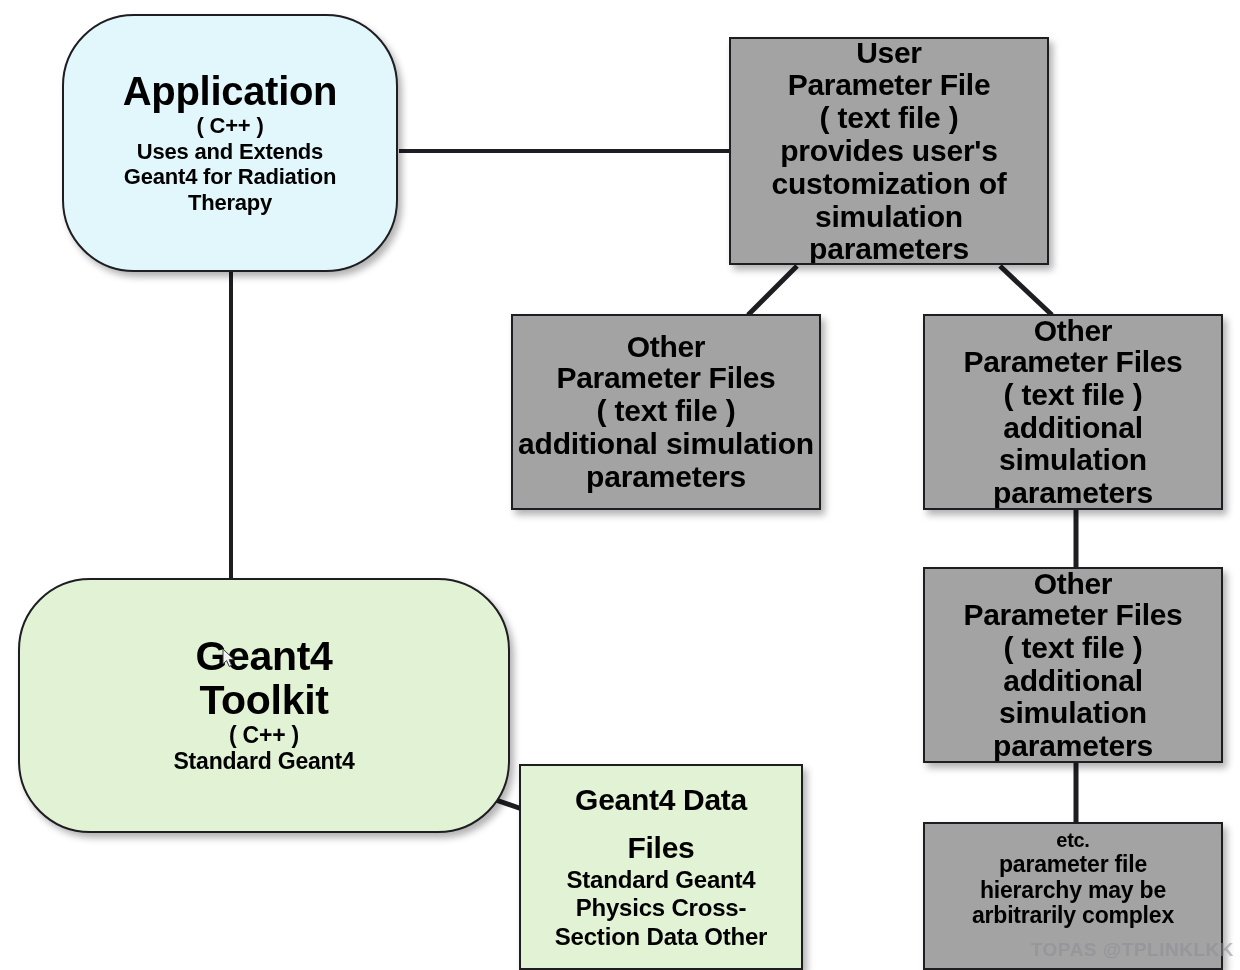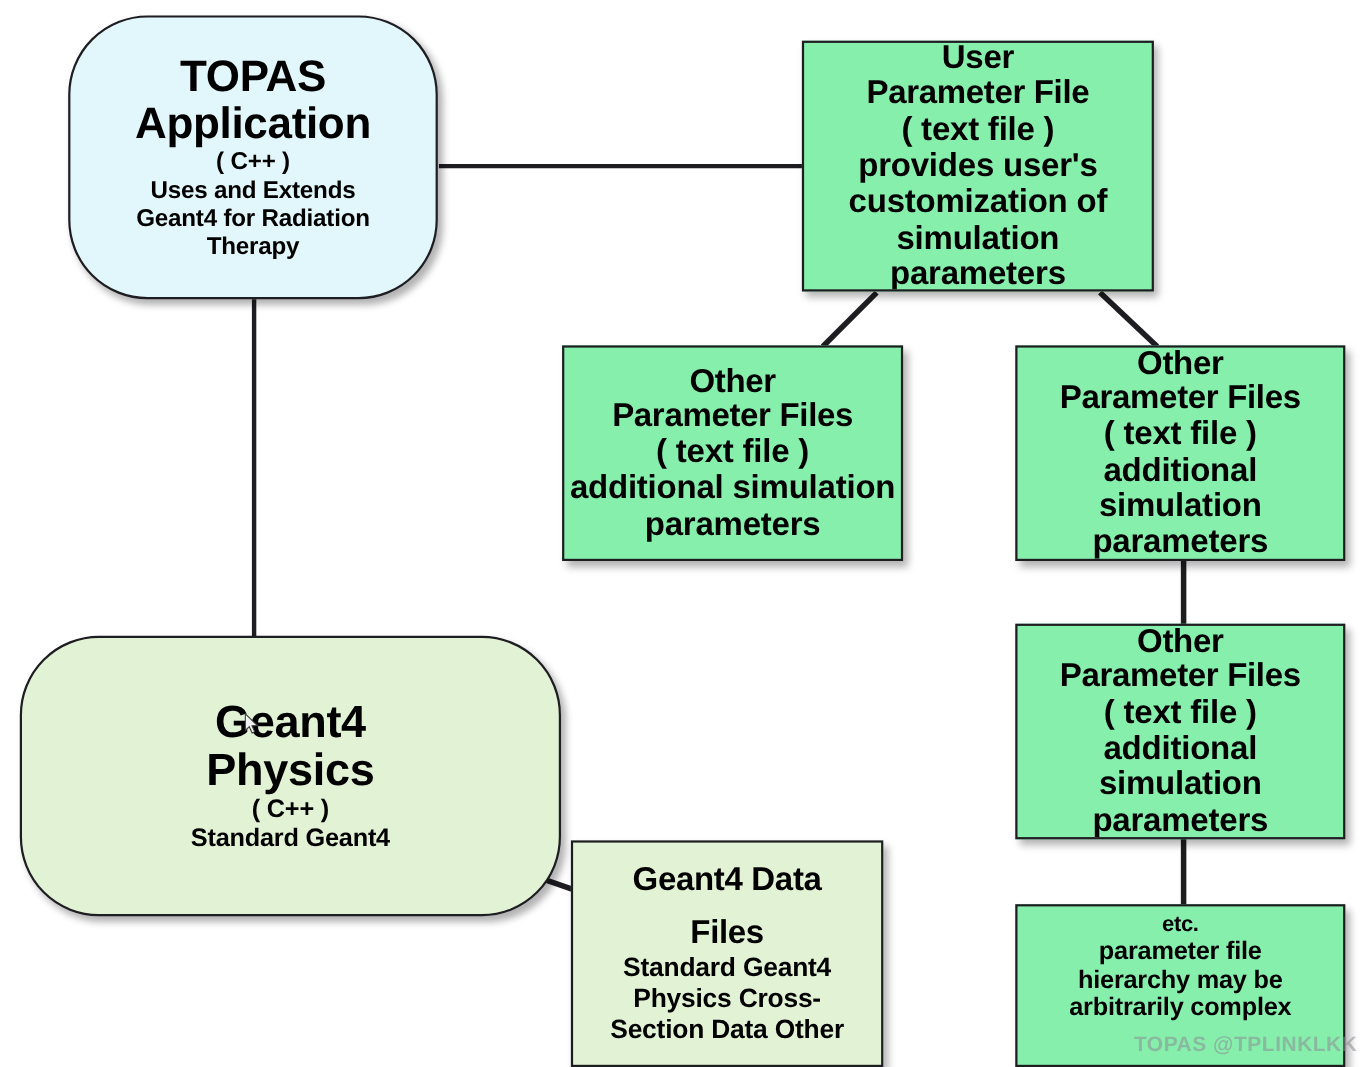--- a/index.html
+++ b/index.html
@@ -88,21 +88,21 @@
     width: 284px; height: 206px;
     background: #e2f2d4;
     padding: 2px 8px 2px 8px;
     justify-content: flex-start;
   }
   #node-g4data .title { font-size: 30px; margin-top: 16px; }
   #node-g4data .sub { font-size: 24px; margin-top: 3px; }
 
   
   .node.param {
-    background: #86efac;
+    background: #a3a3a3;
     padding: 2px 2px;
   }
   .node.param .title { font-size: 30px; }
   .node.param .sub-text { font-size: 23px; margin-top: 2px; }
   .node.param .sub { font-size: 30px; margin-top: 1px; }
 
   #node-userparam { left: 729px; top: 37px;  width: 320px; height: 228px; }
   #node-other-1   { left: 511px; top: 314px; width: 310px; height: 196px; }
   #node-other-2   { left: 923px; top: 314px; width: 300px; height: 196px; }
   #node-other-3   { left: 923px; top: 567px; width: 300px; height: 196px; }
@@ -146,21 +146,20 @@
     <line x1="797" y1="266" x2="748" y2="315" stroke="#1d1d22" stroke-width="5"></line>
 
     <line x1="1000" y1="266" x2="1052" y2="315" stroke="#1d1d22" stroke-width="5"></line>
 
     <line x1="1076" y1="508" x2="1076" y2="569" stroke="#1d1d22" stroke-width="5"></line>
 
     <line x1="1076" y1="761" x2="1076" y2="824" stroke="#1d1d22" stroke-width="5"></line>
   </svg>
 
   <div class="node rounded" id="node-topas">
-    <div class="title">TOPAS</div>
     <div class="title">Application</div>
     <div class="sub sub-cpp">( C++ )</div>
     <div class="sub">Uses and Extends</div>
     <div class="sub">Geant4 for Radiation</div>
     <div class="sub">Therapy</div>
   </div>
 
   <div class="node param" id="node-userparam">
     <div class="title">User</div>
     <div class="title">Parameter File</div>
@@ -196,21 +195,21 @@
 
   <div class="node param" id="node-etc">
     <div class="title">etc.</div>
     <div class="sub">parameter file</div>
     <div class="sub">hierarchy may be</div>
     <div class="sub">arbitrarily complex</div>
   </div>
 
   <div class="node rounded" id="node-geant4">
     <div class="title">Geant4</div>
-    <div class="title">Physics</div>
+    <div class="title">Toolkit</div>
     <div class="sub sub-cpp">( C++ )</div>
     <div class="sub">Standard Geant4</div>
   </div>
 
   <div class="node" id="node-g4data">
     <div class="title">Geant4 Data</div>
     <div class="title">Files</div>
     <div class="sub">Standard Geant4</div>
     <div class="sub">Physics Cross-</div>
     <div class="sub">Section Data Other</div>

